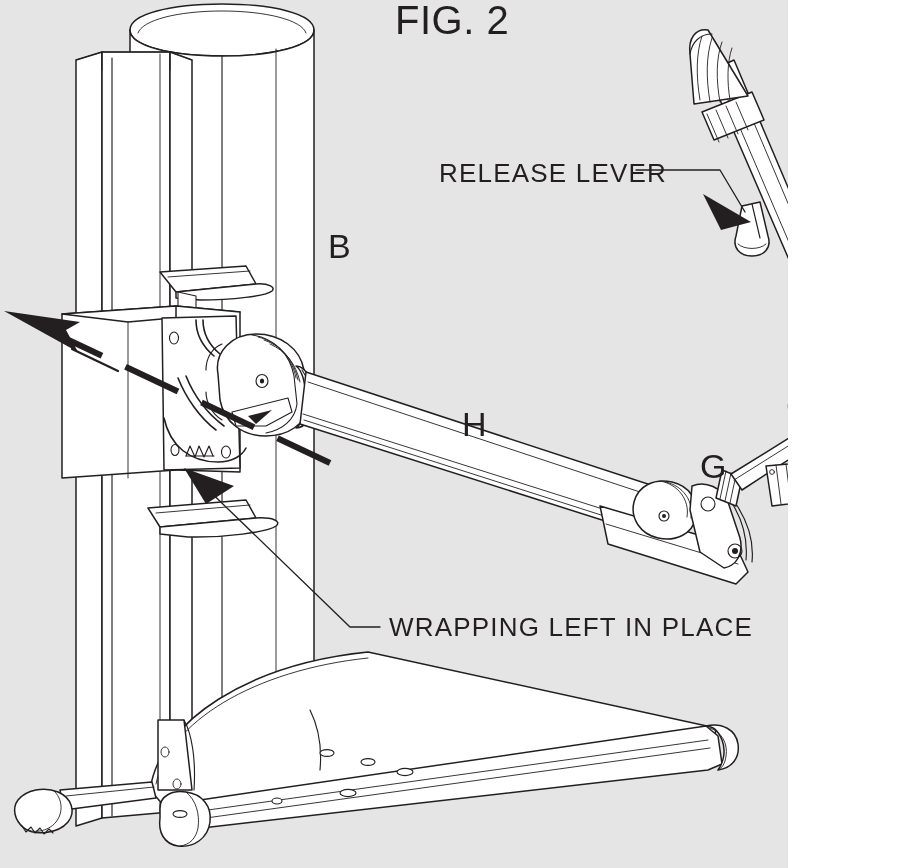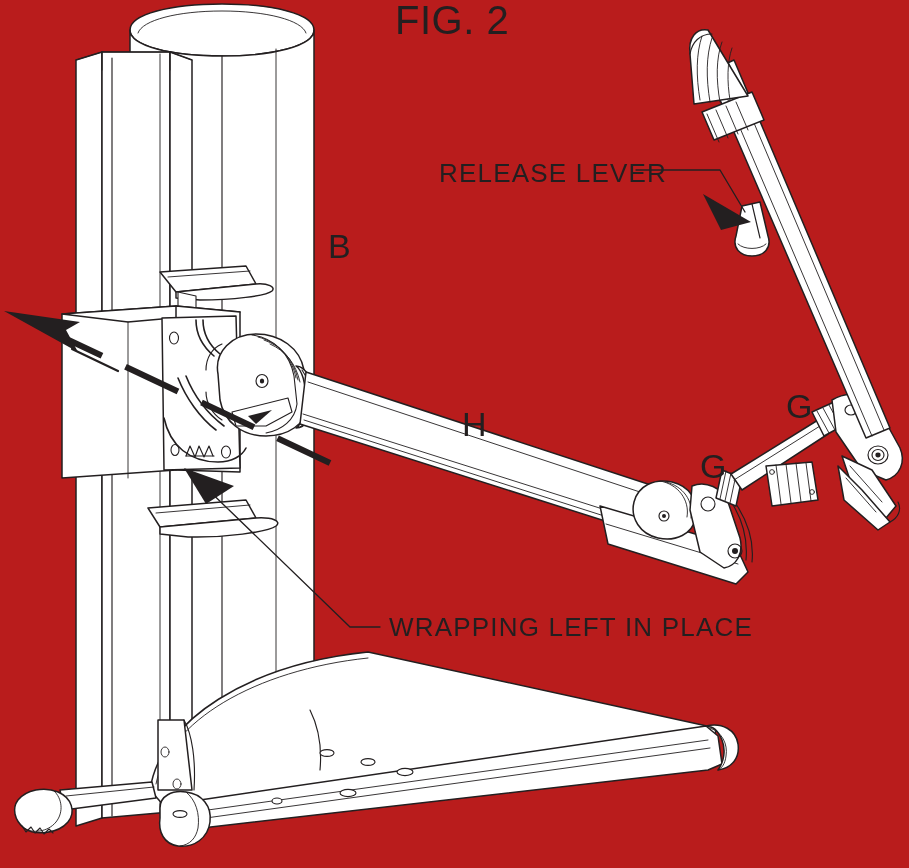--- a/index.html
+++ b/index.html
@@ -5,23 +5,23 @@
   html, body {
     margin: 0;
     padding: 0;
     background: #ffffff;
   }
   body {
     font-family: "Liberation Sans", sans-serif;
   }
   #figure-root {
     position: relative;
-    width: 909px;
+    width: 788px;
     height: 868px;
-    background: #b91c1c;
+    background: #e5e5e5;
     overflow: hidden;
   }
   #figure-svg {
     display: block;
     width: 909px;
     height: 868px;
   }
   .ln {
     fill: none;
     stroke: #231f20;

